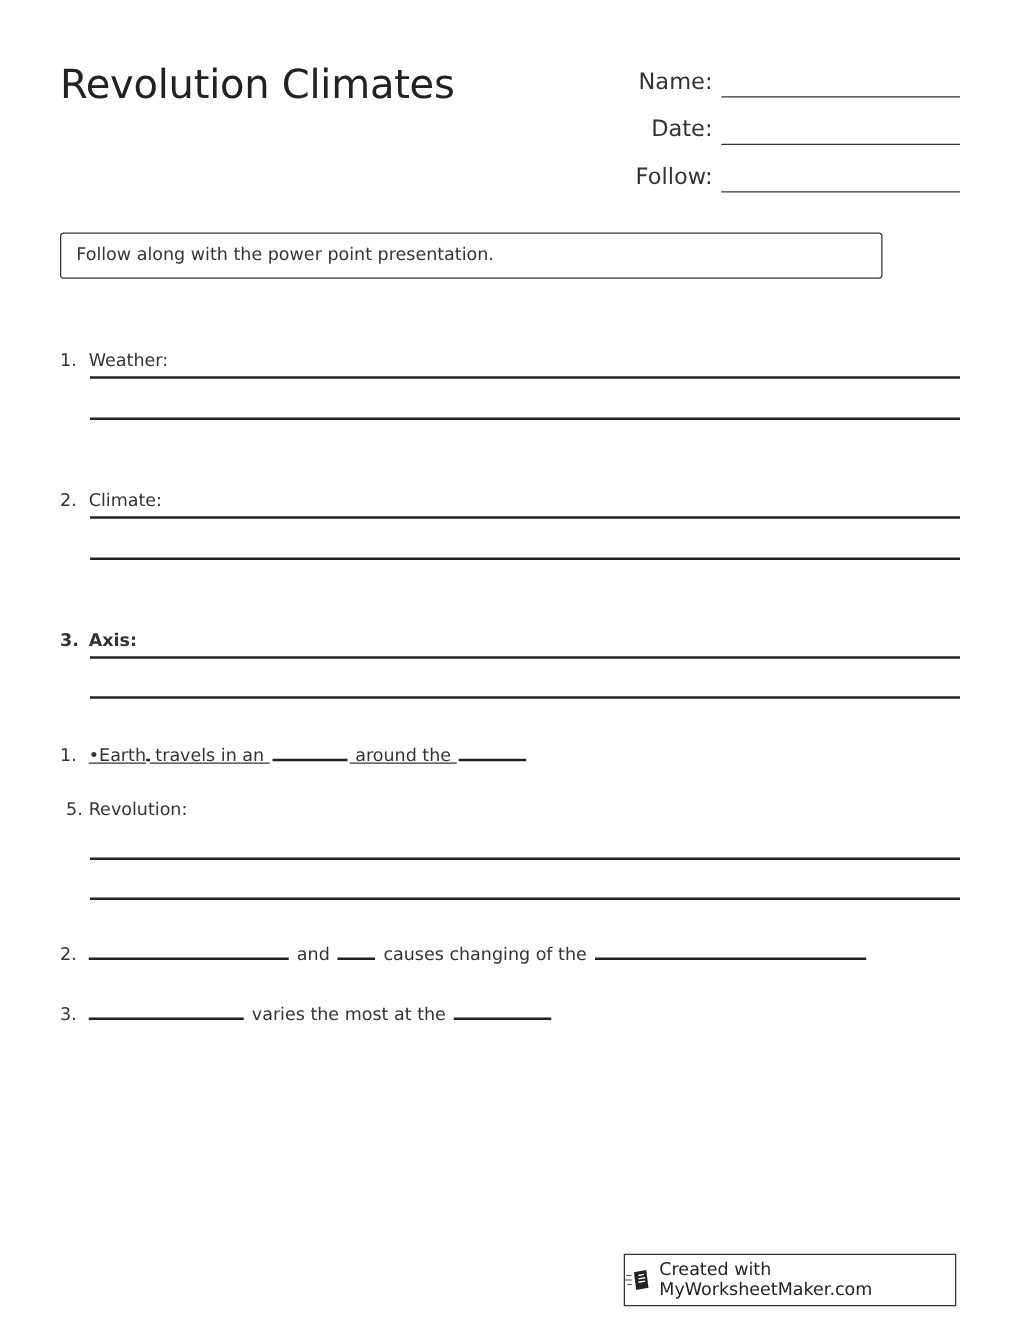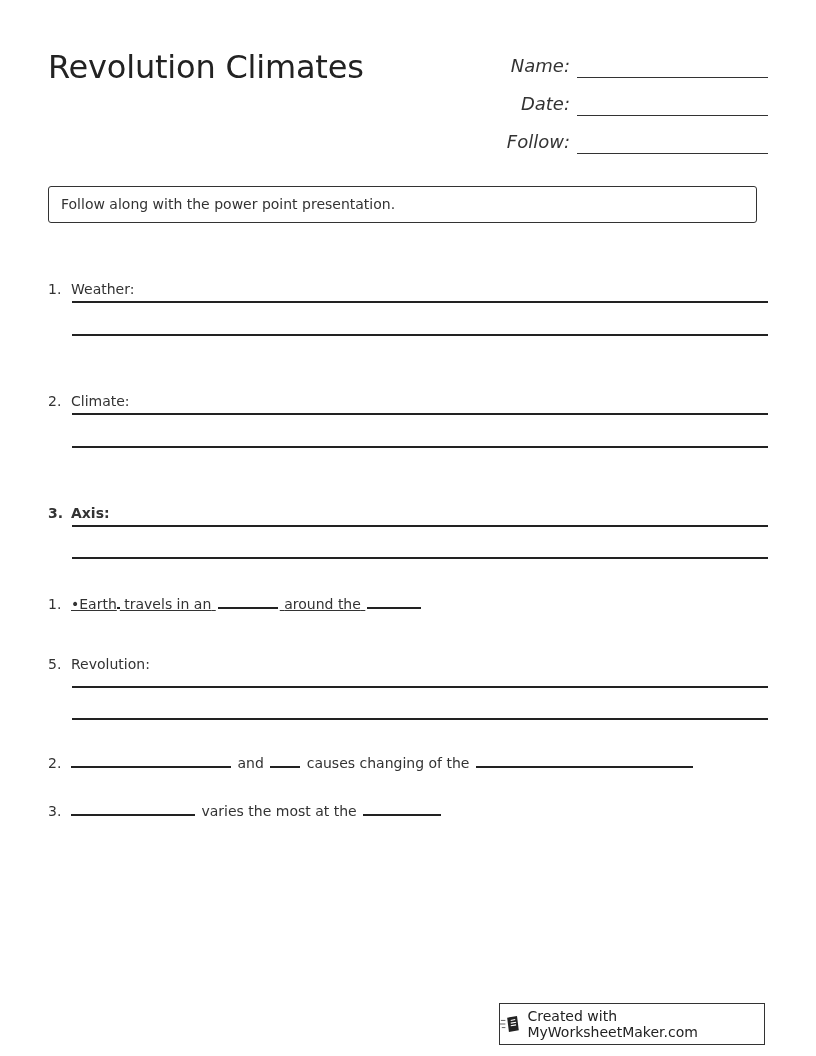--- a/index.html
+++ b/index.html
@@ -7,28 +7,28 @@
     width: 816px; height: 1056px; position: relative; overflow: hidden;
     font-family: "DejaVu Sans", sans-serif; color: #222;
   }
   .title {
     position: absolute; left: 48px; top: 48px;
     font-size: 32px; font-weight: normal; color: #222; letter-spacing: -0.2px;
   }
   .header-field { position: absolute; left: 490px; width: 278px; height: 30px; }
   .header-field .lbl {
     position: absolute; right: 198px; bottom: 2px;
-    font-size: 18px; color: #333; white-space: nowrap; font-style: italic;
+    font-size: 18px; color: #333; white-space: nowrap;
   }
   .header-field .line {
     position: absolute; left: 87px; right: 0; bottom: 0;
     border-bottom: 1.5px solid #333;
   }
   .instructions {
-    position: absolute; left: 48px; top: 186px; width: 709px; height: 37px;
+    position: absolute; left: 48px; top: 186px; width: 658px; height: 37px;
     border: 1.5px solid #333; border-radius: 3px; box-sizing: border-box;
     font-size: 14px; color: #333; padding-left: 12px; line-height: 35px;
   }
   .q { position: absolute; left: 48px; font-size: 14px; color: #333; margin-top: 24px; }
   .q .num { display: inline-block; width: 23px; }
   .answer-line {
     position: absolute; left: 72px; width: 696px; border-bottom: 2px solid #222;
   }
   .inline-q { position: absolute; left: 48px; font-size: 14px; color: #333; white-space: nowrap; }
   .inline-q .num { display: inline-block; width: 23px; }
@@ -79,21 +79,21 @@
 <div class="q" style="top:481px;font-weight:bold;">
   <span class="num">3.</span><span>Axis:</span>
 </div>
 <div class="answer-line" style="top:525px;"></div>
 <div class="answer-line" style="top:557px;"></div>
 
 <div class="inline-q" style="top:593px;text-decoration:underline;">
   <span class="num">1.</span><span>•Earth</span><span class="blank" style="width:3px;margin:0;"></span><span> travels in an</span> <span class="blank" style="width:60px;"></span> <span>around the</span> <span class="blank" style="width:54px;"></span>
 </div>
 
-<div class="q" style="top:632px;">
+<div class="q" style="top:616px;text-align:center;">
   <span class="num">5.</span><span>Revolution:</span>
 </div>
 <div class="answer-line" style="top:686px;"></div>
 <div class="answer-line" style="top:718px;"></div>
 
 <div class="inline-q" style="top:752px;">
   <span class="num">2.</span><span class="blank" style="width:160px;margin-left:0;"></span> <span>and</span> <span class="blank" style="width:30px;"></span> <span>causes changing of the</span> <span class="blank" style="width:217px;"></span>
 </div>
 
 <div class="inline-q" style="top:800px;">

